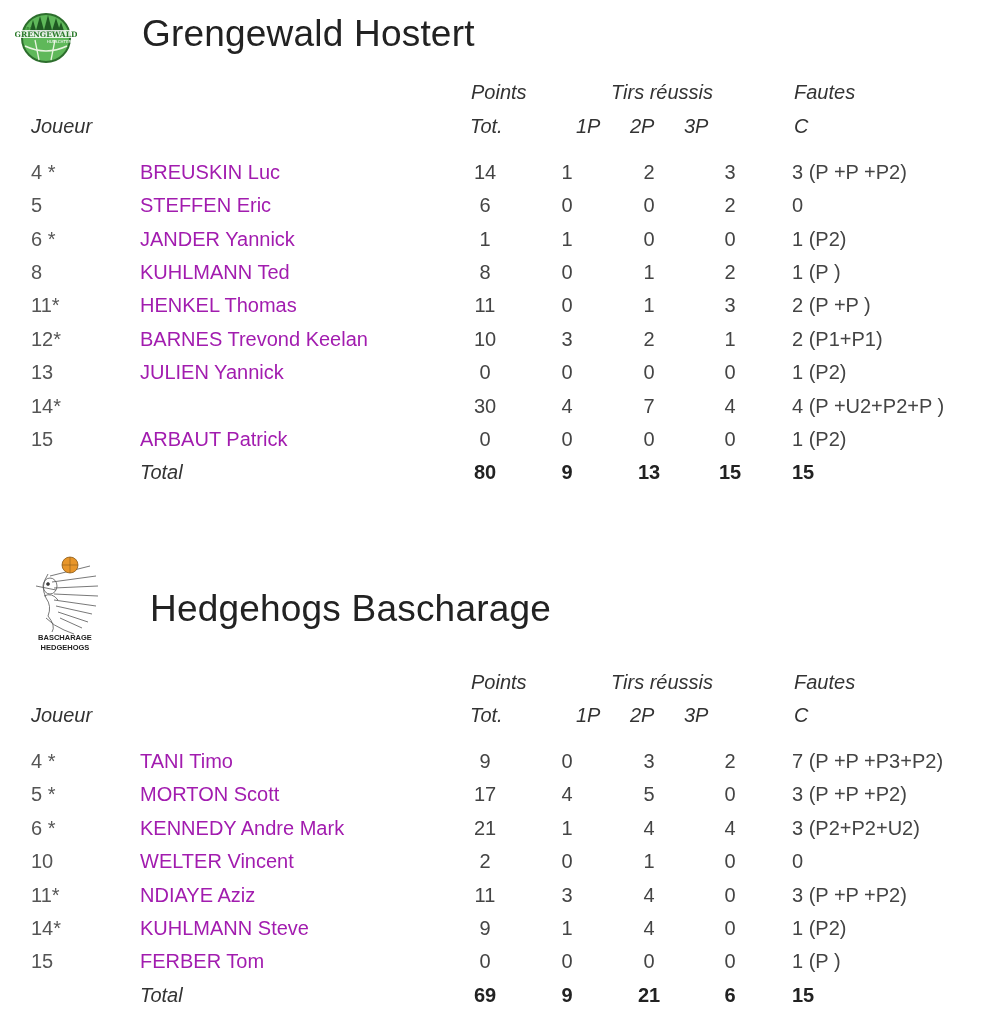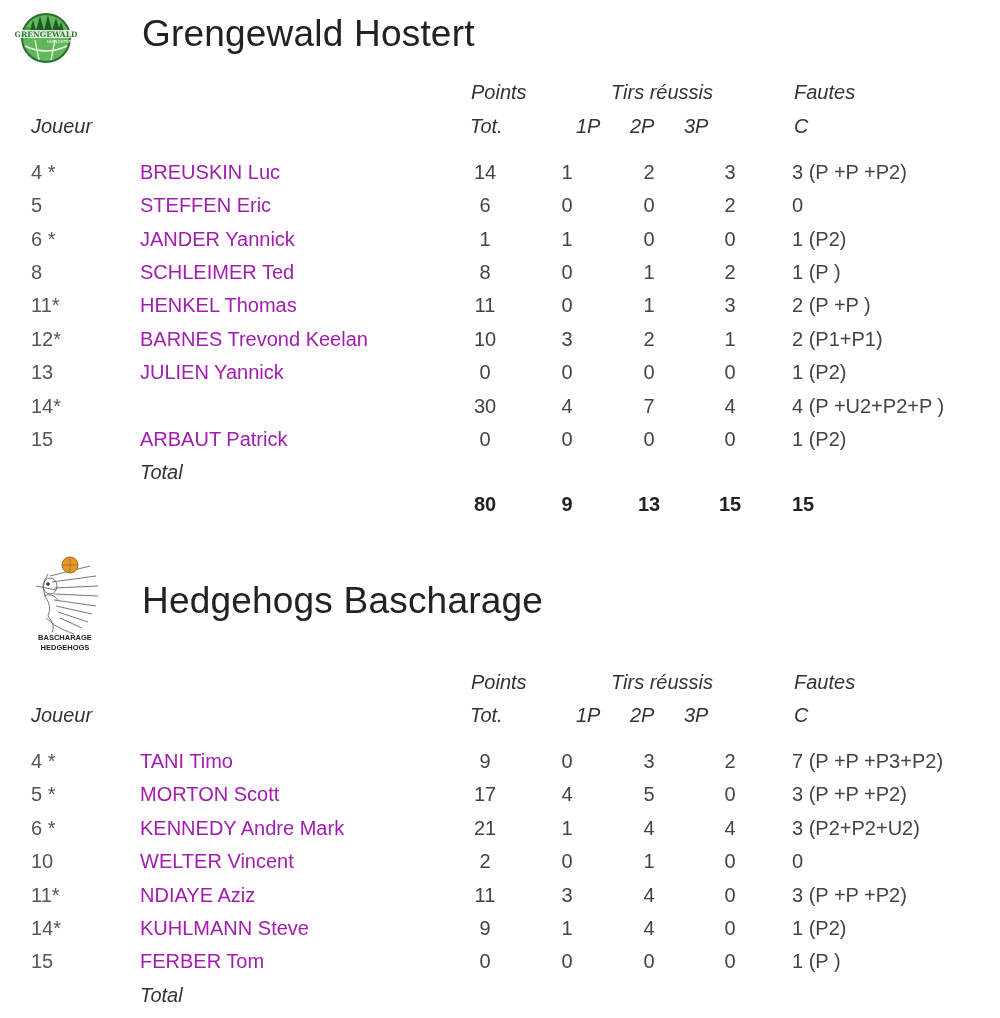--- a/index.html
+++ b/index.html
@@ -19,21 +19,21 @@
     .row { position: absolute; left: 0; width: 1000px; height: 33px; font-size: 20px; }
     .cell { position: absolute; top: 0; white-space: nowrap; }
     .num { left: 31px; color: #555; font-weight: 300; }
     .name { left: 140px; color: #a21caf; }
     .c-num { text-align: center; color: #444; font-weight: 300; }
     .tot { left: 465px; width: 40px; }
     .p1 { left: 552px; width: 30px; }
     .p2 { left: 634px; width: 30px; }
     .p3 { left: 715px; width: 30px; }
     .fouls { left: 792px; color: #444; font-weight: 300; }
-    .total-row .c-num, .total-row .fouls { font-weight: 700; color: #222; margin-top: 32px; }
+    .total-row .c-num, .total-row .fouls { font-weight: 700; color: #222; }
     .total-row .name { color: #333; font-style: italic; }
     .gh-logo svg, .hh-logo svg { display: block; }
   </style>
 </head>
 <body>
 
 <section class="team" style="top:0;">
   <div class="logo gh-logo" style="left:15px; top:12px;">
     <svg width="62" height="52" viewBox="0 0 62 52">
       <circle cx="31" cy="26" r="24" fill="#5fb85a" stroke="#2d6e2d" stroke-width="2"></circle>
@@ -86,21 +86,21 @@
     <span class="cell num">6 *</span>
     <span class="cell name">JANDER Yannick</span>
     <span class="cell c-num tot">1</span>
     <span class="cell c-num p1">1</span>
     <span class="cell c-num p2">0</span>
     <span class="cell c-num p3">0</span>
     <span class="cell fouls">1 (P2)</span>
   </div>
   <div class="row" style="top:261px;">
     <span class="cell num">8</span>
-    <span class="cell name">SCHLEIMER Ted</span>
+    <span class="cell name">KUHLMANN Ted</span>
     <span class="cell c-num tot">8</span>
     <span class="cell c-num p1">0</span>
     <span class="cell c-num p2">1</span>
     <span class="cell c-num p3">2</span>
     <span class="cell fouls">1 (P )</span>
   </div>
   <div class="row" style="top:294px;">
     <span class="cell num">11*</span>
     <span class="cell name">HENKEL Thomas</span>
     <span class="cell c-num tot">11</span>
@@ -165,21 +165,21 @@
         <path d="M16 62 Q24 70 34 74 L44 78"></path>
         <ellipse cx="20" cy="30" rx="7" ry="8"></ellipse>
         <circle cx="18" cy="28" r="1.5" fill="#333"></circle>
       </g>
       <circle cx="40" cy="9" r="8" fill="#e8962a" stroke="#8a5a18" stroke-width="0.8"></circle>
       <path d="M32 9 L48 9 M40 1 L40 17" stroke="#8a5a18" stroke-width="0.6"></path>
       <text x="35" y="84" font-size="7.5" text-anchor="middle" font-weight="700" fill="#222" font-family="Liberation Sans, sans-serif">BASCHARAGE</text>
       <text x="35" y="94" font-size="7.5" text-anchor="middle" font-weight="700" fill="#222" font-family="Liberation Sans, sans-serif">HEDGEHOGS</text>
     </svg>
   </div>
-  <h1 class="team-title" style="top:580px; margin:0;">Hedgehogs Bascharage</h1>
+  <h1 class="team-title" style="top:580px; margin:8px;">Hedgehogs Bascharage</h1>
 
   <span class="hdr" style="left:471px; top:671px;">Points</span>
   <span class="hdr" style="left:611px; top:671px;">Tirs réussis</span>
   <span class="hdr" style="left:794px; top:671px;">Fautes</span>
   <span class="hdr" style="left:31px; top:704px;">Joueur</span>
   <span class="hdr" style="left:470px; top:704px;">Tot.</span>
   <span class="hdr" style="left:576px; top:704px;">1P</span>
   <span class="hdr" style="left:630px; top:704px;">2P</span>
   <span class="hdr" style="left:684px; top:704px;">3P</span>
   <span class="hdr" style="left:794px; top:704px;">C</span>

